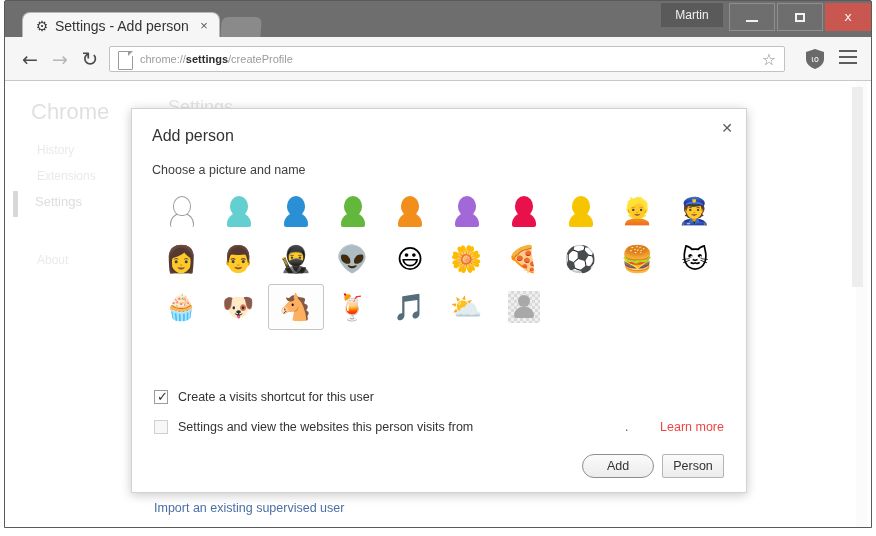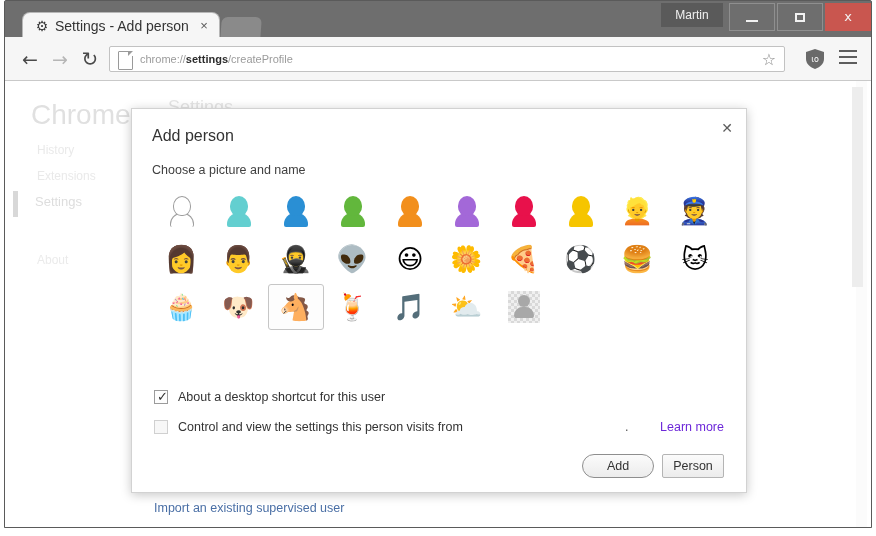--- a/index.html
+++ b/index.html
@@ -269,21 +269,21 @@
     bottom: 0;
     background: #ffffff;
     overflow: hidden;
   }
   .page-faint {
     position: absolute;
     color: #cfcfcf;
     white-space: nowrap;
     opacity: .75;
   }
-  .bg-chrome  { left: 26px;  top: 18px;  font-size: 28px; color: #d6d6d6; }
+  .bg-chrome  { left: 26px;  top: 18px;  font-size: 22px; color: #d6d6d6; }
   .bg-item1   { left: 32px;  top: 62px;  font-size: 12px; color: #e2e2e2; }
   .bg-item2   { left: 32px;  top: 88px;  font-size: 12px; color: #e2e2e2; }
   .bg-item3   { left: 30px;  top: 113px; font-size: 13px; color: #d2d2d2; }
   .bg-item4   { left: 32px;  top: 172px; font-size: 12px; color: #e4e4e4; }
   .bg-settings{ left: 163px; top: 16px;  font-size: 18px; color: #dcdcdc; }
   .bg-sel-bar {
     position: absolute;
     left: 8px;
     top: 110px;
     width: 5px;
@@ -529,21 +529,21 @@
   .learn-wrap {
     position: absolute;
     right: 22px;
     top: 310px;
     font-size: 12.5px;
     line-height: 16px;
     color: #555;
     white-space: nowrap;
   }
   .link {
-    color: #6d28d9;
+    color: #ef4444;
     text-decoration: none;
     cursor: pointer;
     margin-left: 28px;
   }
 
   
   .import-link {
     position: absolute;
     left: 22px;
     top: 350px;
@@ -763,26 +763,26 @@
             </div>
           </div>
         </div>
       </div>
 
 
     <div class="check-row r1">
       <div class="cbox">
         <span class="tick">✓</span>
       </div>
-      <div class="check-label">About a desktop shortcut for this user</div>
+      <div class="check-label">Create a visits shortcut for this user</div>
     </div>
 
     <div class="check-row r2">
       <div class="cbox disabled"></div>
-      <div class="check-label">Control and view the settings this person visits from</div>
+      <div class="check-label">Settings and view the websites this person visits from</div>
     </div>
 
     <div class="learn-wrap">
       <span>.</span>
       <span class="link">Learn more</span>
     </div>
 
     <div class="import-link">Import an existing supervised user</div>
 
     <button class="dlg-btn btn-add">Add</button>

